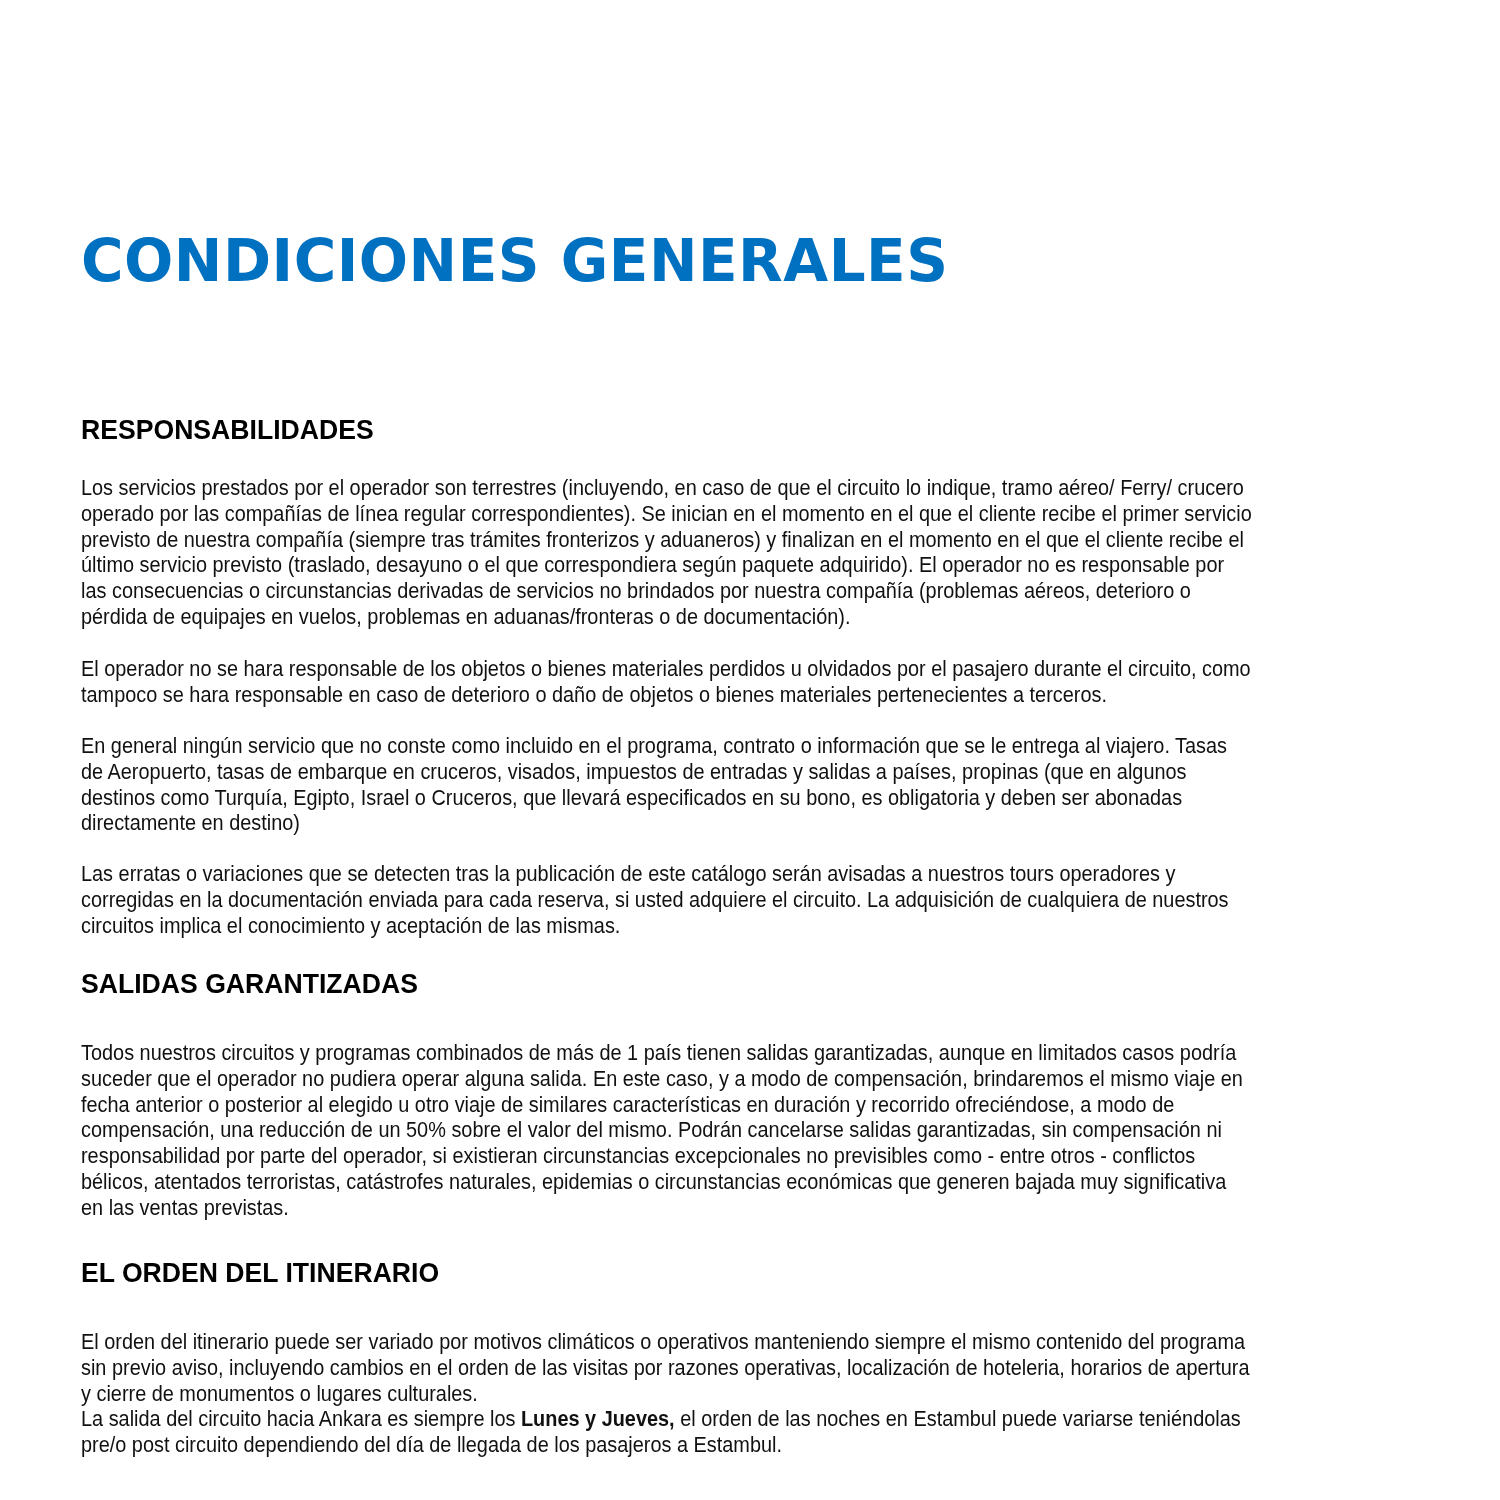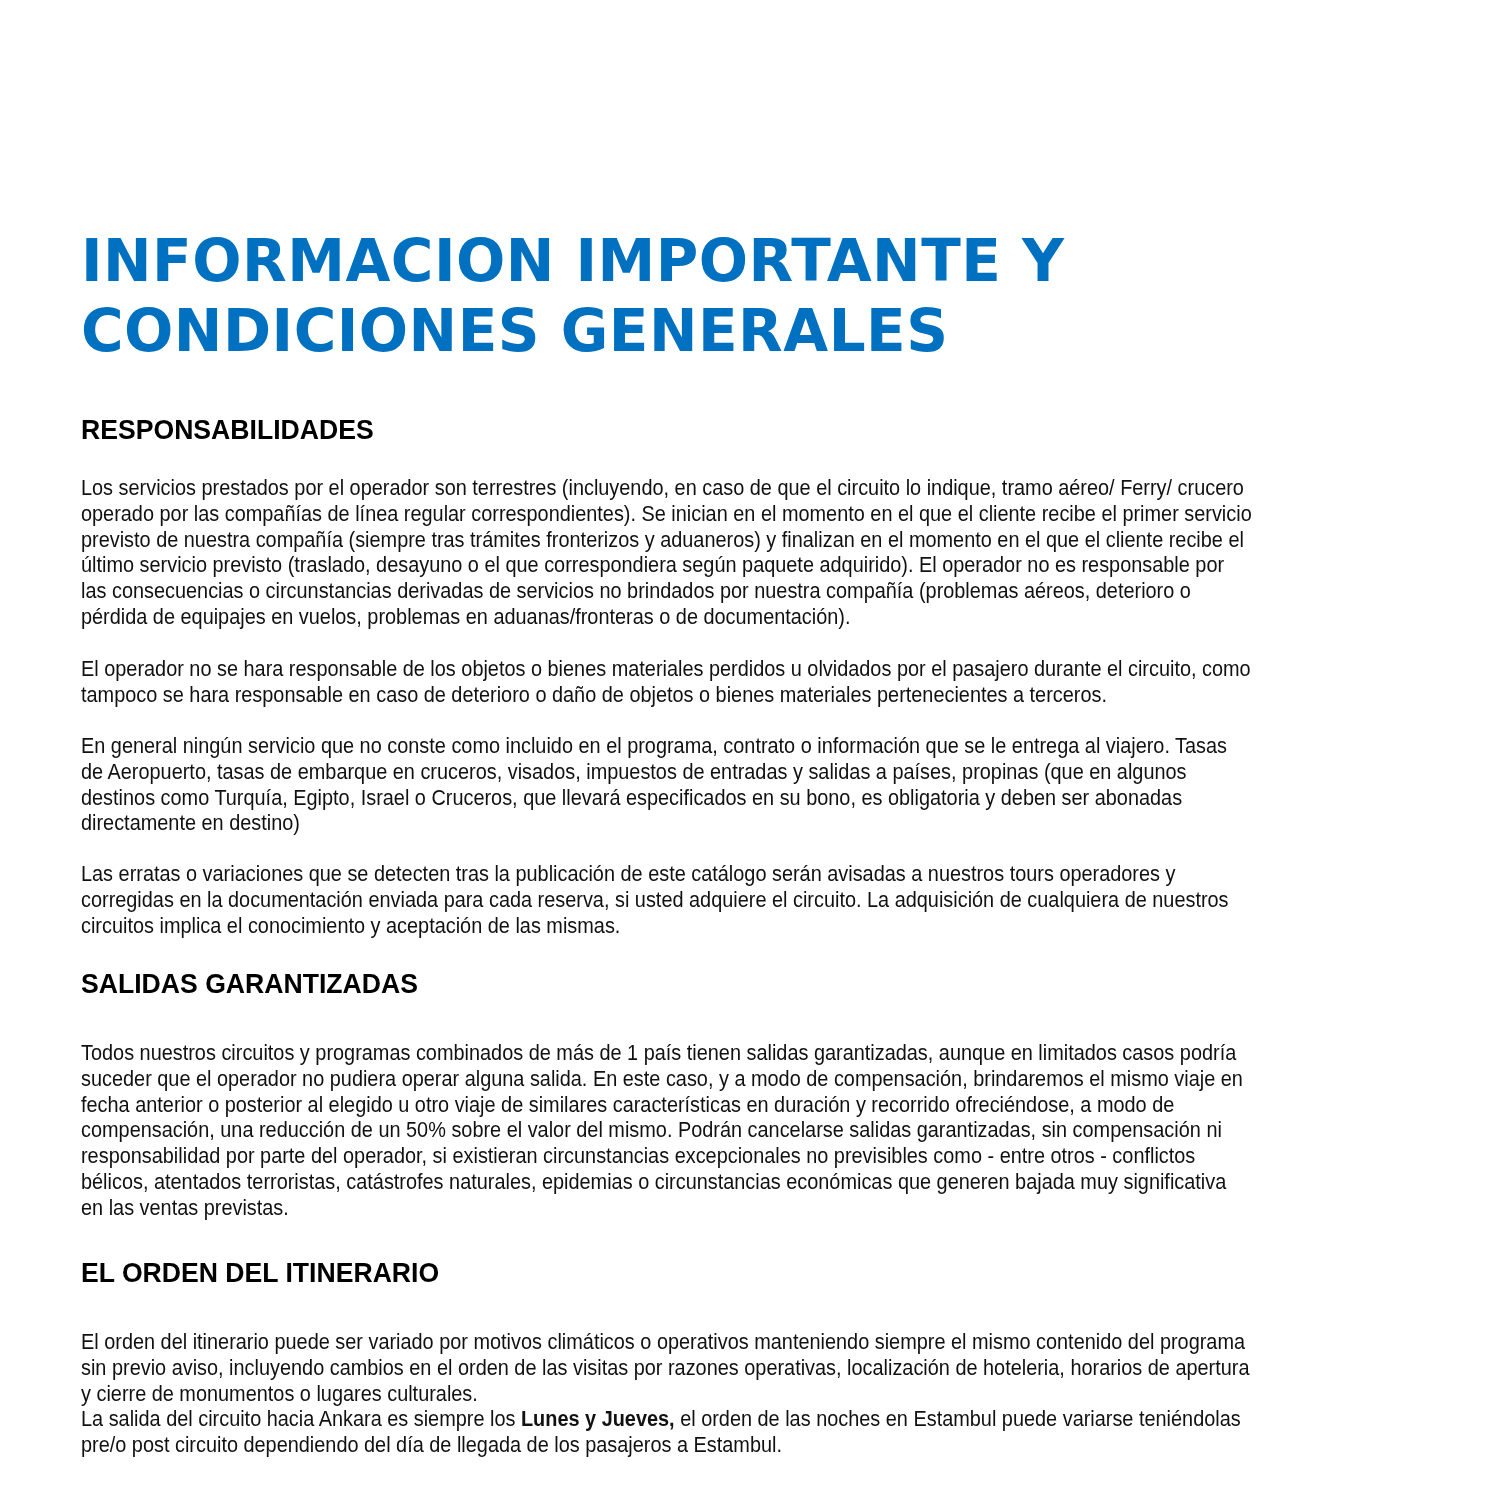--- a/index.html
+++ b/index.html
@@ -63,21 +63,20 @@
     .para b {
       font-weight: bold;
     }
   </style>
 </head>
 <body>
 
 <div class="page">
 
   <h1 class="doc-title">
-    <span style="display:block">INFORMACION IMPORTANTE Y</span>
     <span style="display:block">CONDICIONES GENERALES</span>
   </h1>
 
   <h2 class="section-heading" style="top:413px;">RESPONSABILIDADES</h2>
 
   <p class="para" style="top:476px;">
     <span class="line">Los servicios prestados por el operador son terrestres (incluyendo, en caso de que el circuito lo indique, tramo aéreo/ Ferry/ crucero</span>
     <span class="line">operado por las compañías de línea regular correspondientes). Se inician en el momento en el que el cliente recibe el primer servicio</span>
     <span class="line">previsto de nuestra compañía (siempre tras trámites fronterizos y aduaneros) y finalizan en el momento en el que el cliente recibe el</span>
     <span class="line">último servicio previsto (traslado, desayuno o el que correspondiera según paquete adquirido). El operador no es responsable por</span>

